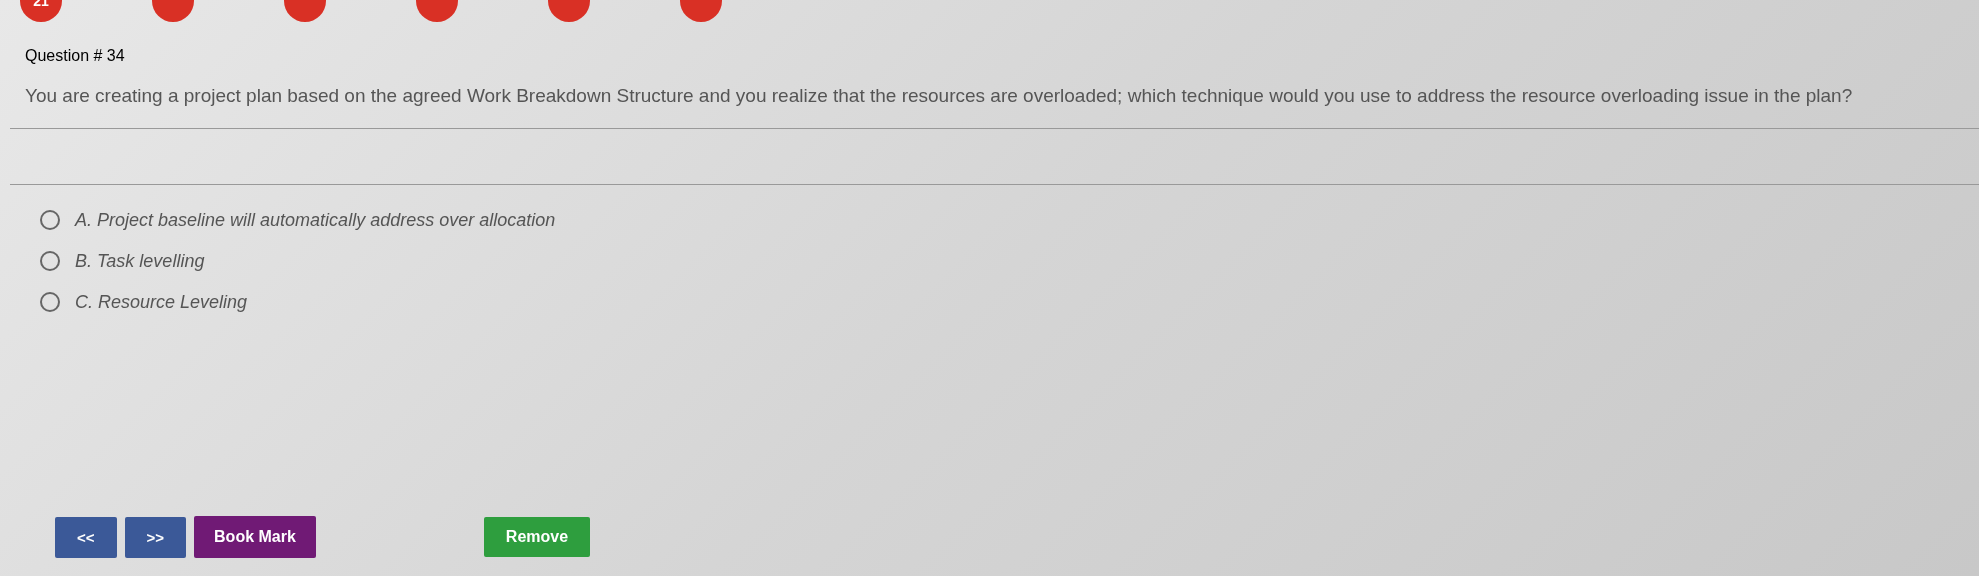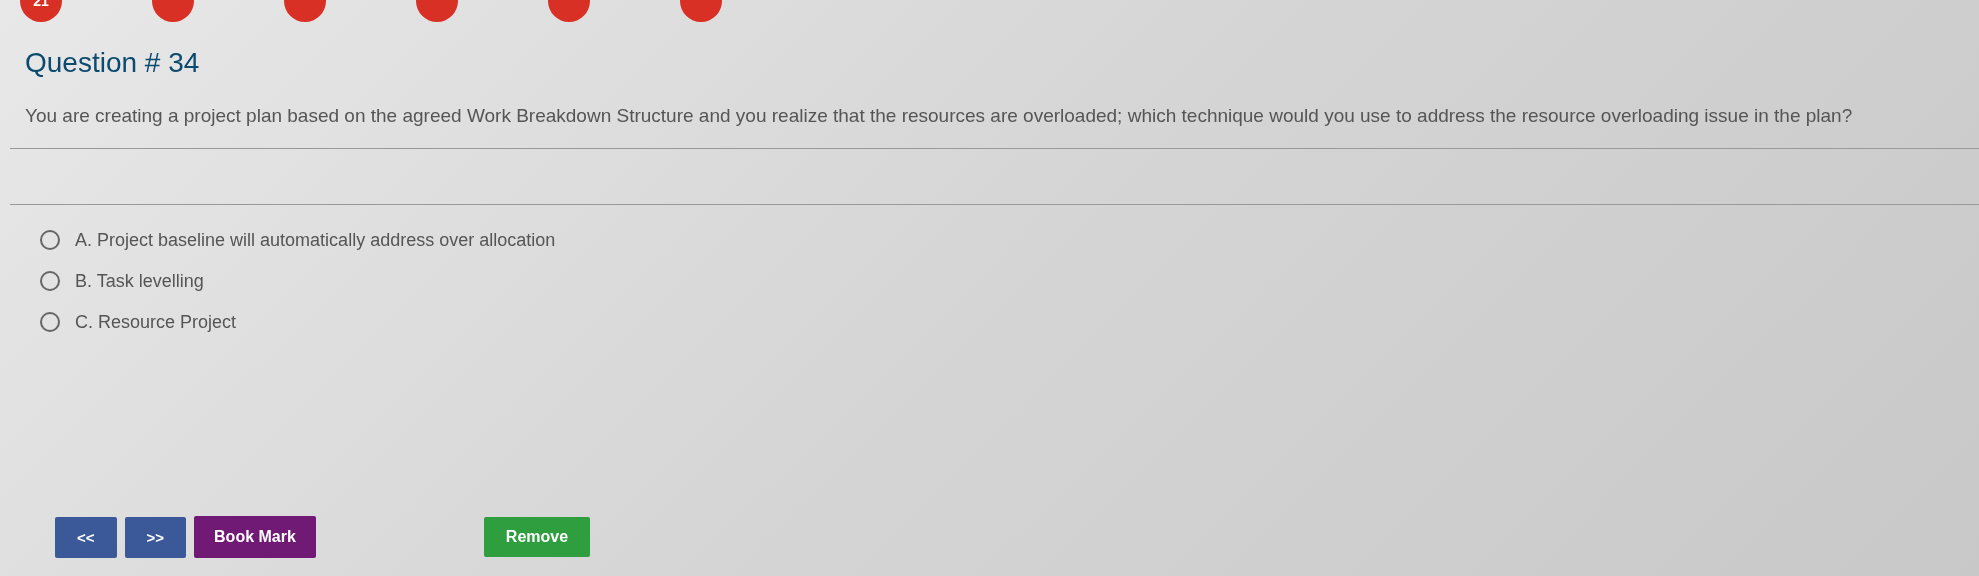--- a/index.html
+++ b/index.html
@@ -36,23 +36,23 @@
       flex-shrink: 0;
     }
     .circle.red {
       background: #d93025;
     }
     .question-header {
       padding: 0 15px;
       color: #4a4a4a;
     }
     .question-number {
-      font-size: 28px;
-      color: #0c4a6e;
-      margin-bottom: 24px;
+      font-size: 16px;
+      color: #000000;
+      margin-bottom: 18px;
     }
     .question-text {
       font-size: 19px;
       color: #555;
       line-height: 1.4;
       margin-bottom: 18px;
     }
     .divider {
       border: none;
       border-top: 1px solid #999;
@@ -75,20 +75,21 @@
       height: 20px;
       border: 2px solid #666;
       border-radius: 50%;
       margin-right: 15px;
       flex-shrink: 0;
       background: transparent;
     }
     .option-label {
       font-size: 18px;
       color: #555;
+      font-style: italic;
     }
     .footer {
       position: absolute;
       bottom: 18px;
       left: 55px;
       display: flex;
       align-items: center;
       gap: 8px;
     }
     .btn {
@@ -139,21 +140,21 @@
   <div class="option">
     <div class="radio"></div>
     <span class="option-label">A. Project baseline will automatically address over allocation</span>
   </div>
   <div class="option">
     <div class="radio"></div>
     <span class="option-label">B. Task levelling</span>
   </div>
   <div class="option">
     <div class="radio"></div>
-    <span class="option-label">C. Resource Project</span>
+    <span class="option-label">C. Resource Leveling</span>
   </div>
 </div>
 
 <div class="footer">
   <button class="btn btn-nav">&lt;&lt;</button>
   <button class="btn btn-nav">&gt;&gt;</button>
   <button class="btn btn-blue">Book Mark</button>
   <button class="btn btn-green">Remove</button>
 </div>
 

